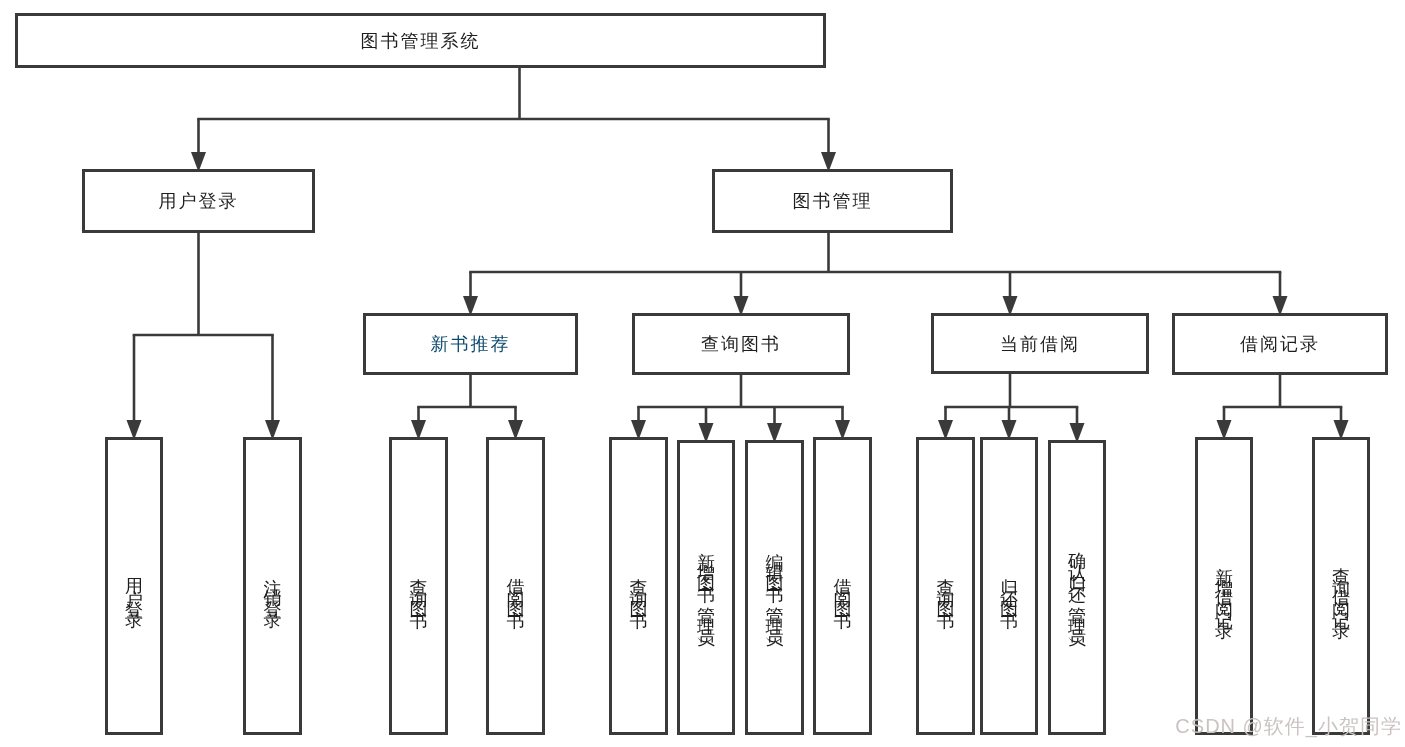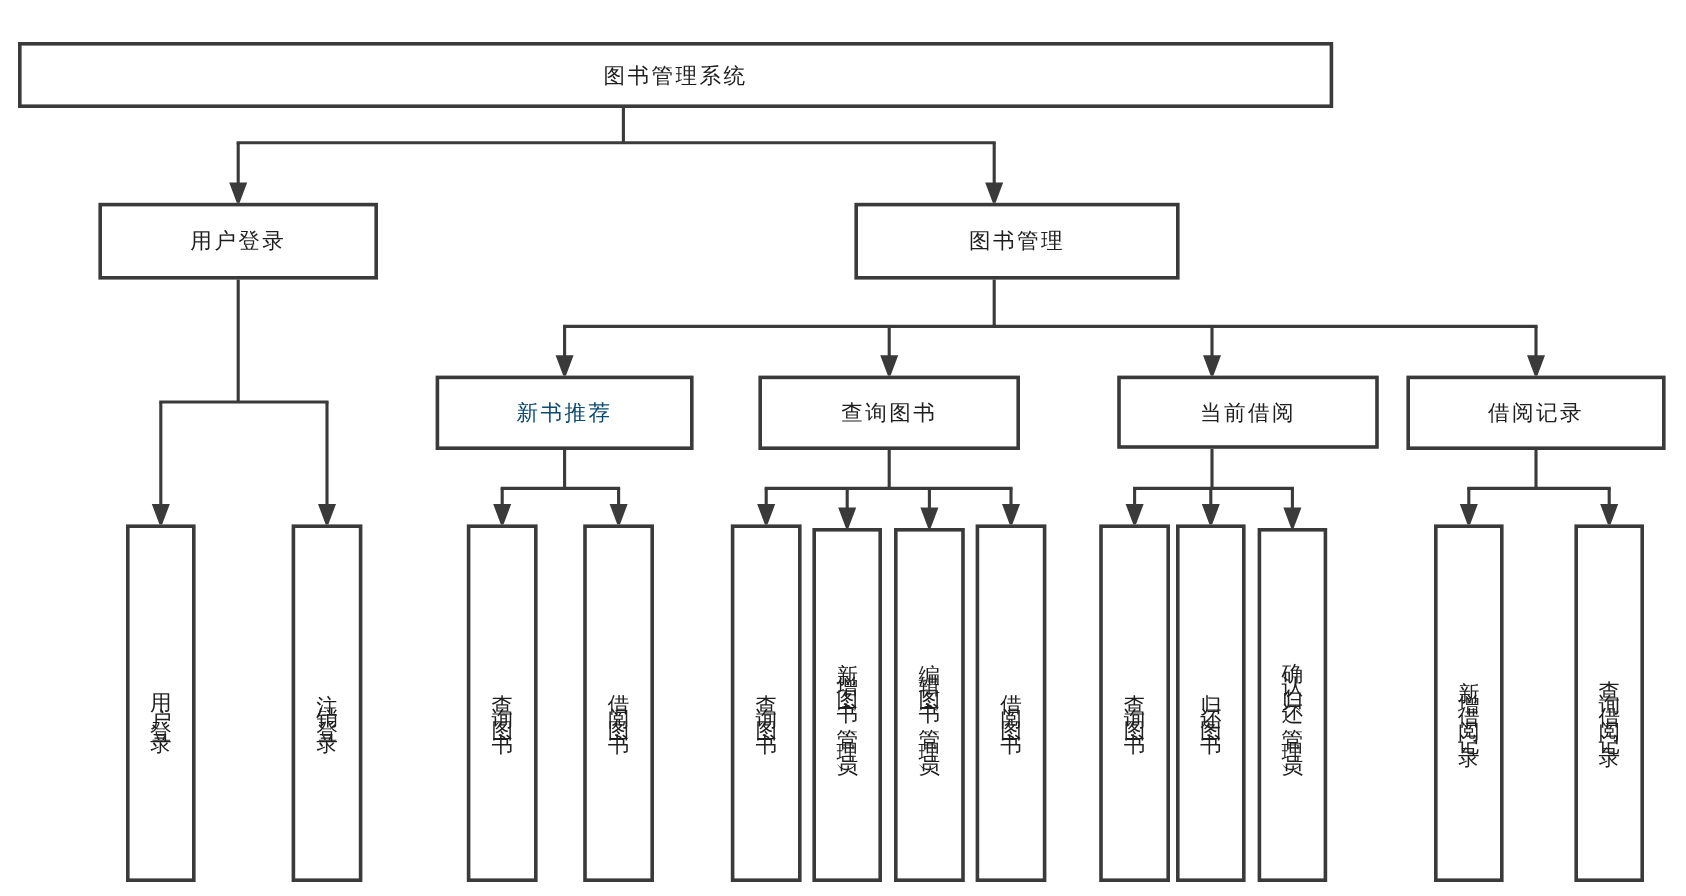--- a/index.html
+++ b/index.html
@@ -106,27 +106,27 @@
       <line x1="1077" y1="407" x2="1077" y2="426" stroke="#3a3a3a" stroke-width="2.6"></line>
       <polygon points="1069.5,423 1084.5,423 1077,443" fill="#3a3a3a"></polygon>
       <line x1="1280" y1="374" x2="1280" y2="407" stroke="#3a3a3a" stroke-width="2.6"></line>
       <line x1="1222.7" y1="407" x2="1342.3" y2="407" stroke="#3a3a3a" stroke-width="2.6"></line>
       <line x1="1224" y1="407" x2="1224" y2="423" stroke="#3a3a3a" stroke-width="2.6"></line>
       <polygon points="1216.5,420 1231.5,420 1224,440" fill="#3a3a3a"></polygon>
       <line x1="1341" y1="407" x2="1341" y2="423" stroke="#3a3a3a" stroke-width="2.6"></line>
       <polygon points="1333.5,420 1348.5,420 1341,440" fill="#3a3a3a"></polygon>
     </svg>
   <div id="nodes">
-      <div class="node h" style="left: 15px; top: 13px; width: 1096px; height: 55px; border-color: rgb(58, 58, 58); margin-top: 22px;">
+      <div class="node h" style="left: 15px; top: 13px; width: 811px; height: 55px; border-color: rgb(58, 58, 58);">
         <span style="color: rgb(30, 30, 30);">图书管理系统</span>
       </div>
       <div class="node h" style="left: 82px; top: 169px; width: 233px; height: 64px; border-color: rgb(58, 58, 58);">
         <span style="color: rgb(30, 30, 30);">用户登录</span>
       </div>
-      <div class="node h" style="left: 712px; top: 169px; width: 271px; height: 64px; border-color: rgb(58, 58, 58);">
+      <div class="node h" style="left: 712px; top: 169px; width: 241px; height: 64px; border-color: rgb(58, 58, 58);">
         <span style="color: rgb(30, 30, 30);">图书管理</span>
       </div>
       <div class="node h" style="left: 363px; top: 313px; width: 215px; height: 62px; border-color: rgb(58, 58, 58);">
         <span style="color: #0c4a6e;">新书推荐</span>
       </div>
       <div class="node h" style="left: 632px; top: 313px; width: 218px; height: 62px; border-color: rgb(58, 58, 58);">
         <span style="color: rgb(30, 30, 30);">查询图书</span>
       </div>
       <div class="node h" style="left: 931px; top: 313px; width: 218px; height: 61px; border-color: rgb(58, 58, 58);">
         <span style="color: rgb(30, 30, 30);">当前借阅</span>
@@ -167,13 +167,14 @@
       <div class="node v" style="left: 1048px; top: 440px; width: 58px; height: 295px; border-color: rgb(58, 58, 58);">
         <span style="color: rgb(30, 30, 30);">确认归还（管理员）</span>
       </div>
       <div class="node v" style="left: 1195px; top: 437px; width: 58px; height: 298px; border-color: rgb(58, 58, 58);">
         <span style="color: rgb(30, 30, 30);">新增借阅记录</span>
       </div>
       <div class="node v" style="left: 1312px; top: 437px; width: 58px; height: 298px; border-color: rgb(58, 58, 58);">
         <span style="color: rgb(30, 30, 30);">查询借阅记录</span>
       </div>
     </div>
+  <div id="watermark" style="color: rgb(203, 194, 194);">CSDN @软件_小贺同学</div>
 </div>
 
 </body></html>

